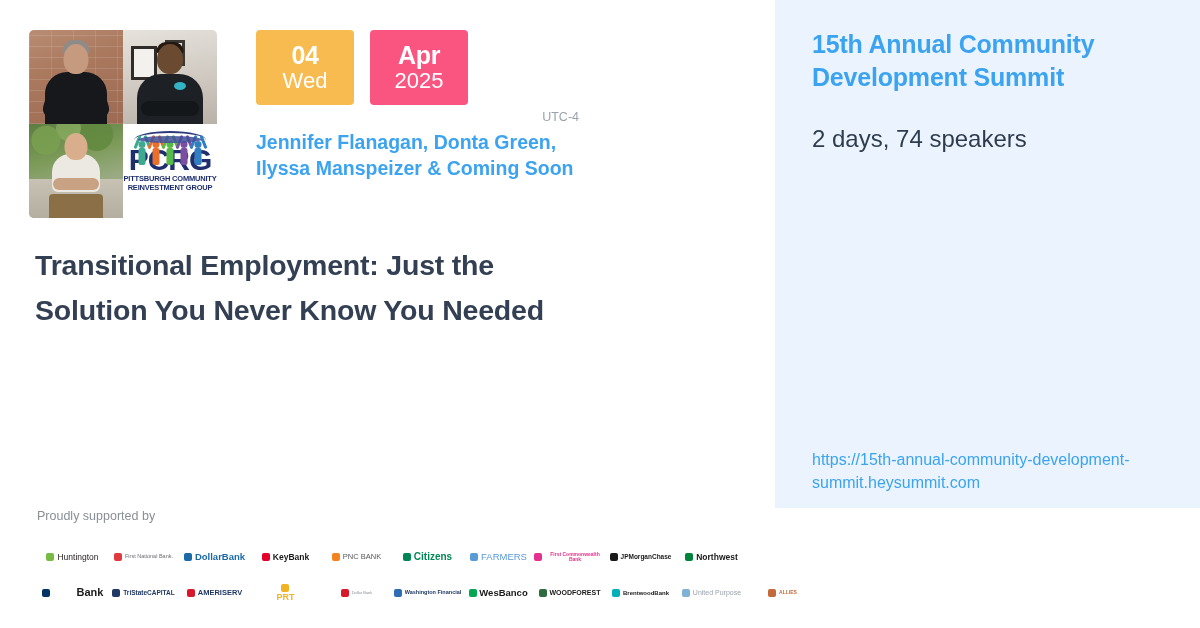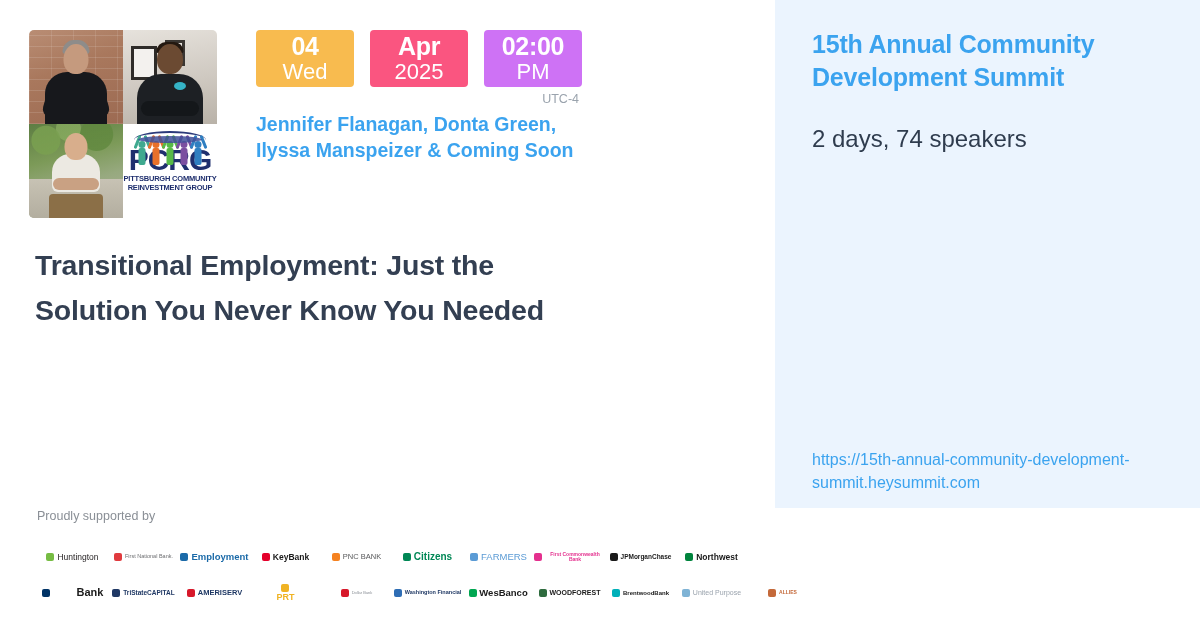--- a/index.html
+++ b/index.html
@@ -136,21 +136,21 @@
   .fig .ar { right:0; transform:rotate(-22deg); }
   .pcrg-arc { width:72px; height:9px; border-top:2px solid #2b3a7a; border-radius:50%/100% 100% 0 0; margin-top:-36px; }
   .pcrg-base { width:64px; height:7px; background:#3f4f99; border-radius:50%; margin-top:-4px; opacity:.85; }
   .pcrg-word { font-family:"Liberation Sans", sans-serif; font-weight:bold; font-size:30px; color:#1f2f6e; letter-spacing:-1px; line-height:1; margin-top:2px; }
   .pcrg-sub { font-size:7.5px; font-weight:bold; color:#1f2f6e; letter-spacing:-.2px; line-height:1.15; text-align:center; }
 
   
   .date-block { margin-left: 39px; }
   .badges { display:flex; gap:16px; }
   .badge {
-    width: 98px; height: 57px; border-radius:4px;
+    width: 98px; height: 75px; border-radius:4px;
     display:flex; flex-direction:column; align-items:center; justify-content:center;
     color:#ffffff;
   }
   .badge .big { font-size:25px; font-weight:bold; line-height:1.05; letter-spacing:-.3px;}
   .badge .small { font-size:22px; font-weight:normal; line-height:1.15; }
   .tz { text-align:right; width:100%; font-size:12.5px; color:#9aa3ad; margin-top:5px; padding-right:22px;}
   .speakers {
     margin-top:6px;
     font-size:19.5px; font-weight:bold; color:#3ba3ef; line-height:1.32;
     max-width:345px;
@@ -265,24 +265,20 @@
       <div class="date-block">
         <div class="badges">
           <div class="badge" style="background:#f8bb4f">
             <div class="big">04</div>
             <div class="small">Wed</div>
           </div>
           <div class="badge" style="background:#fa5580">
             <div class="big">Apr</div>
             <div class="small">2025</div>
           </div>
-          <div class="badge" style="background:#ce72f5">
-            <div class="big">02:00</div>
-            <div class="small">PM</div>
-          </div>
         </div>
         <div class="tz">UTC-4</div>
         <div class="speakers">Jennifer Flanagan, Donta Green, Ilyssa Manspeizer &amp; Coming Soon</div>
       </div>
     </div>
 
     <div class="session-title">Transitional Employment: Just the Solution You Never Know You Needed</div>
 
     <div class="sponsors">
       <div class="sponsors-label">Proudly supported by</div>
@@ -291,21 +287,21 @@
             <div class="sponsor" style="gap: 1px;">
               <span style="display: inline-block; width: 8px; height: 8px; background: rgb(118, 188, 67); border-radius: 2px; margin-right: 2px; flex: 0 0 8px;"></span>
               <span style="color: rgb(35, 31, 32); font-weight: normal; font-size: 8.5px; line-height: 1.05; text-align: center;">Huntington</span>
             </div>
             <div class="sponsor" style="gap: 1px;">
               <span style="display: inline-block; width: 8px; height: 8px; background: rgb(224, 58, 62); border-radius: 2px; margin-right: 2px; flex: 0 0 8px;"></span>
               <span style="color: rgb(109, 110, 113); font-weight: normal; font-size: 5.5px; line-height: 1.05; text-align: center;">First National Bank.</span>
             </div>
             <div class="sponsor" style="gap: 1px;">
               <span style="display: inline-block; width: 8px; height: 8px; background: rgb(27, 106, 168); border-radius: 2px; margin-right: 2px; flex: 0 0 8px;"></span>
-              <span style="color: rgb(27, 106, 168); font-weight: bold; font-size: 9.5px; line-height: 1.05; text-align: center;">Employment</span>
+              <span style="color: rgb(27, 106, 168); font-weight: bold; font-size: 9.5px; line-height: 1.05; text-align: center;">DollarBank</span>
             </div>
             <div class="sponsor" style="gap: 1px;">
               <span style="display: inline-block; width: 8px; height: 8px; background: rgb(228, 0, 43); border-radius: 2px; margin-right: 2px; flex: 0 0 8px;"></span>
               <span style="color: rgb(26, 26, 26); font-weight: bold; font-size: 8.5px; line-height: 1.05; text-align: center;">KeyBank</span>
             </div>
             <div class="sponsor" style="gap: 1px;">
               <span style="display: inline-block; width: 8px; height: 8px; background: rgb(245, 130, 32); border-radius: 2px; margin-right: 2px; flex: 0 0 8px;"></span>
               <span style="color: rgb(88, 89, 91); font-weight: normal; font-size: 7.5px; line-height: 1.05; text-align: center;">PNC BANK</span>
             </div>
             <div class="sponsor" style="gap: 1px;">

